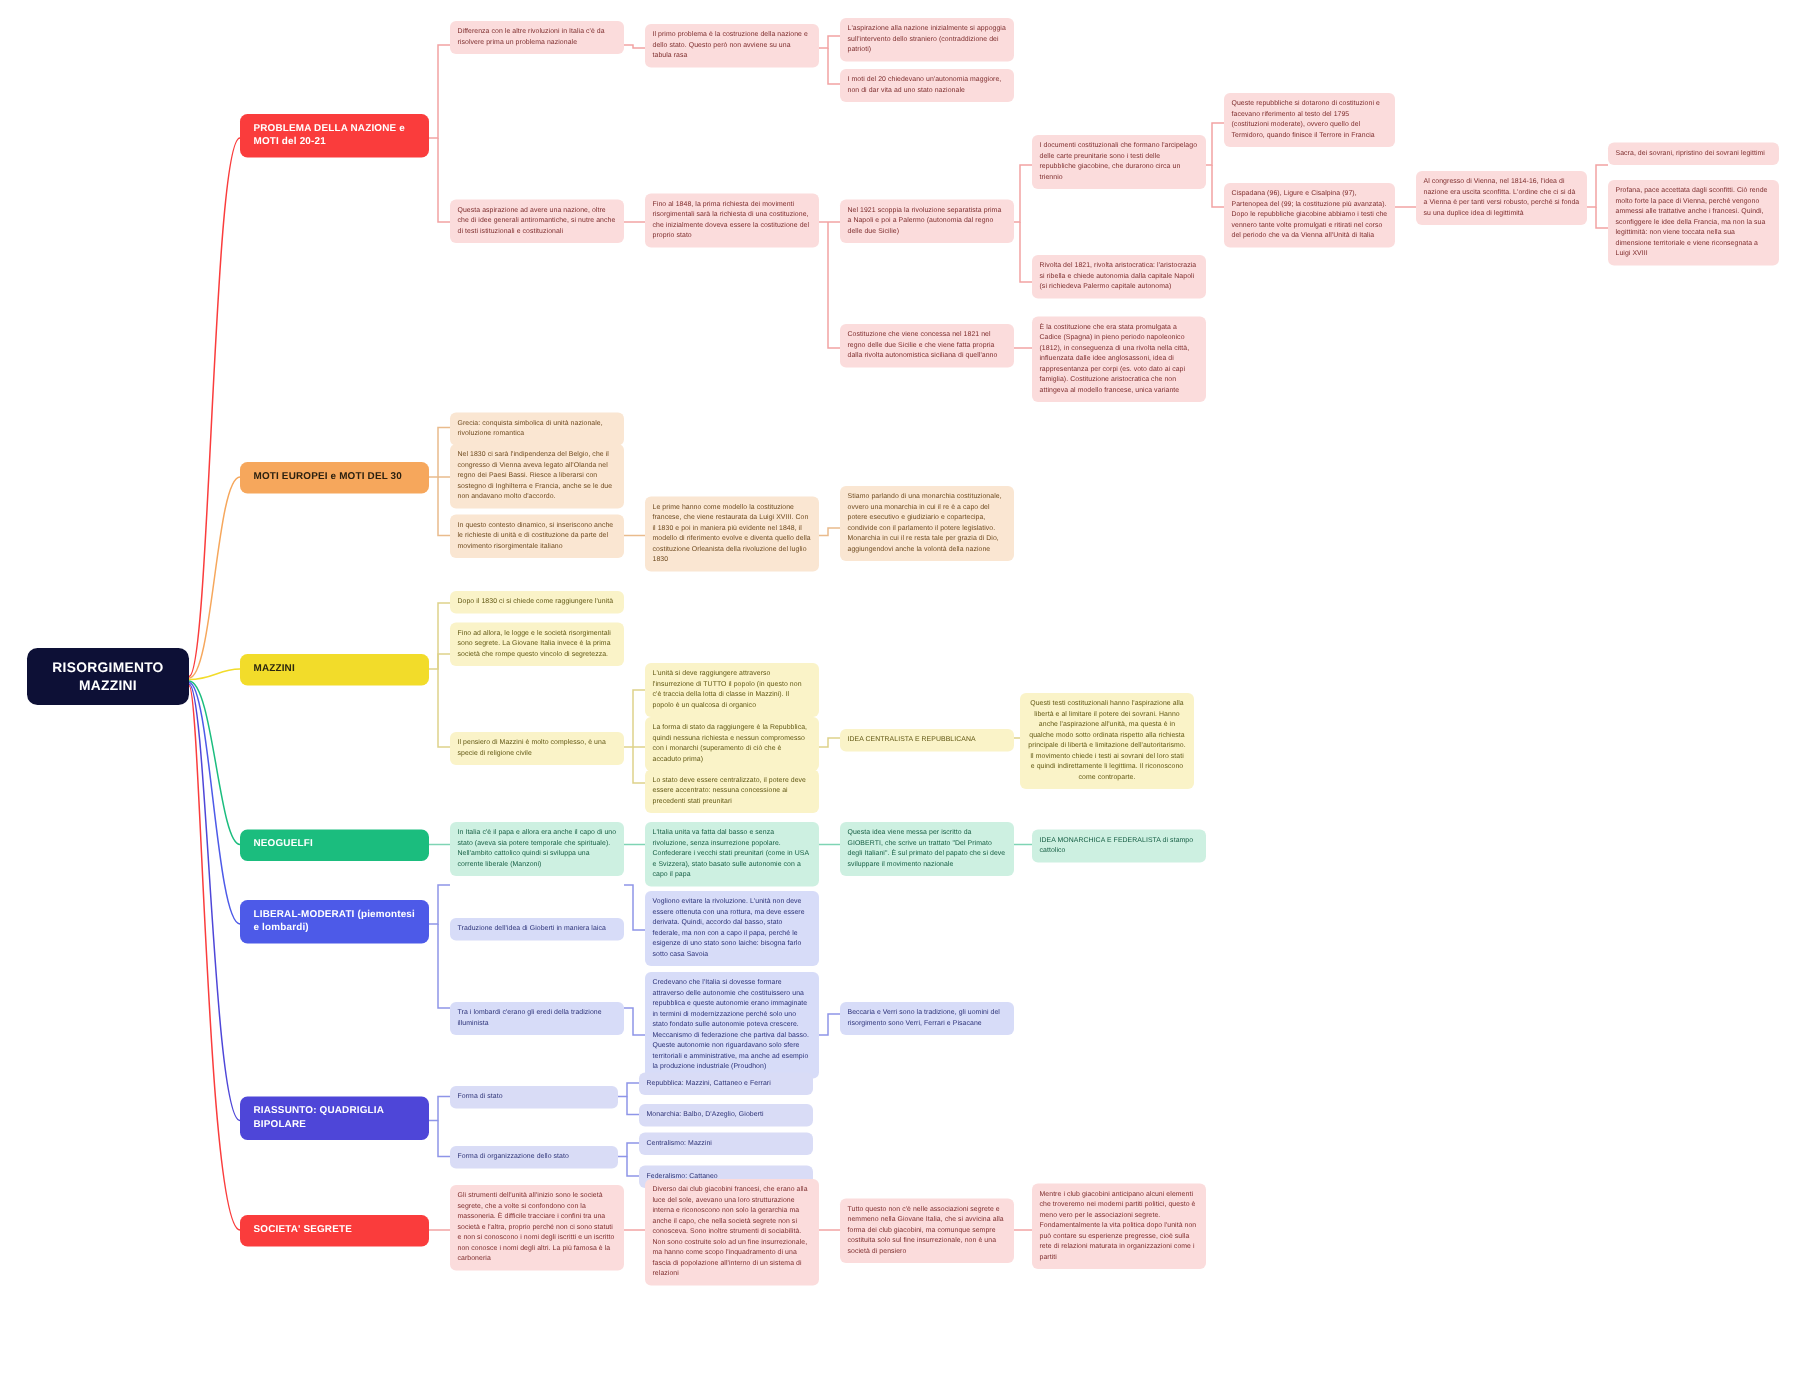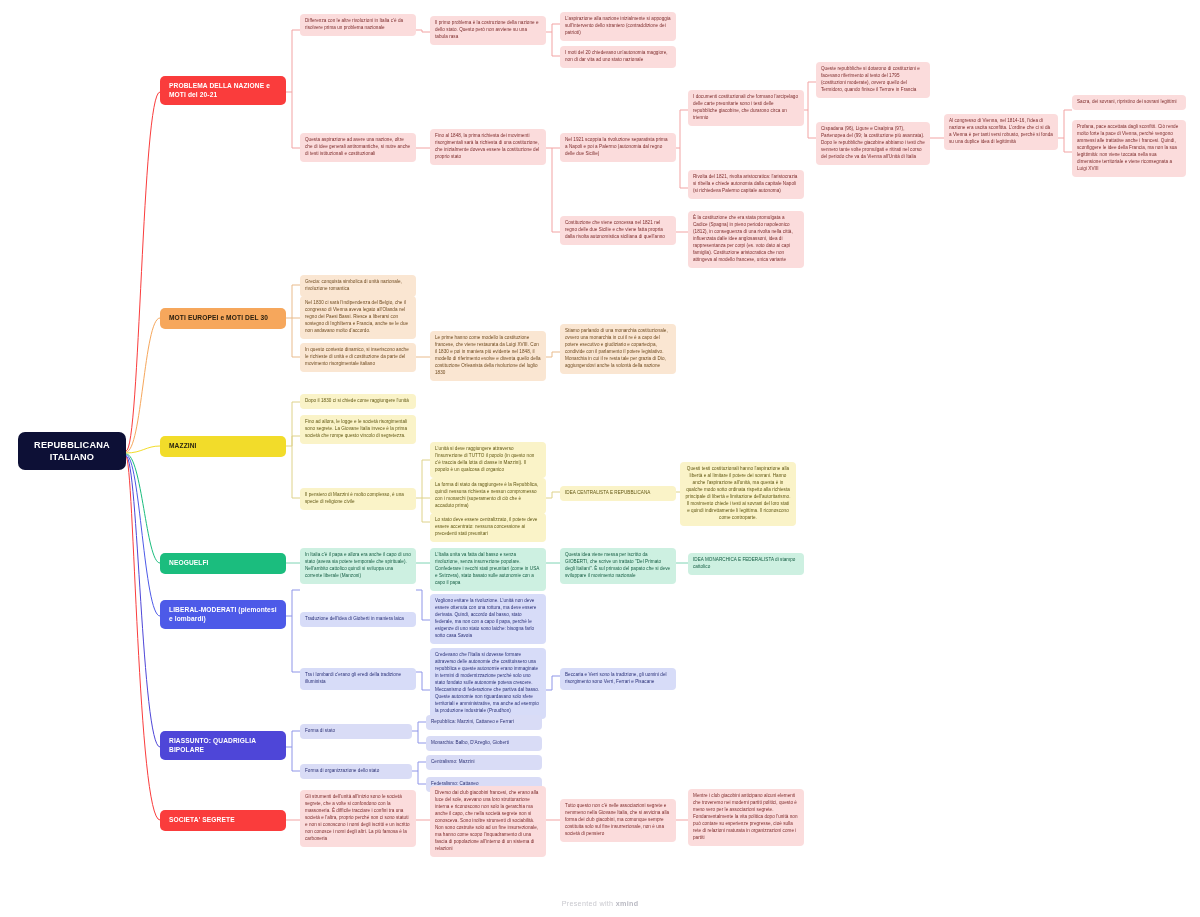--- a/index.html
+++ b/index.html
@@ -126,21 +126,21 @@
       <path d="M418 771 L418 784 L426 784" stroke="#8e95e8"></path>
 
       <path d="M286 820 L292 820 L292 820 L300 820" stroke="#f2a3a3"></path>
       <path d="M416 820 L422 820 L422 820 L430 820" stroke="#f2a3a3"></path>
       <path d="M546 820 L552 820 L552 820 L560 820" stroke="#f2a3a3"></path>
       <path d="M674 820 L680 820 L680 820 L688 820" stroke="#f2a3a3"></path>
     </g>
   </svg>
 
   <div class="node root">
-    <span>REPUBBLICANA ITALIANO</span>
+    <span>RISORGIMENTO MAZZINI</span>
   </div>
 
   <div class="node branch b-red" style="left:160px; top:76px;  width:126px;">
       <span>PROBLEMA DELLA NAZIONE e MOTI del 20-21</span>
     </div>
   <div class="node branch b-org" style="left:160px; top:308px; width:126px;">
       <span>MOTI EUROPEI e MOTI DEL 30</span>
     </div>
   <div class="node branch b-yel" style="left:160px; top:436px; width:126px;">
       <span>MAZZINI</span>
@@ -220,17 +220,14 @@
   <div class="node leaf p-ind" style="left:426px; top:715px; width:116px;"><span>Repubblica: Mazzini, Cattaneo e Ferrari</span></div>
   <div class="node leaf p-ind" style="left:426px; top:736px; width:116px;"><span>Monarchia: Balbo, D'Azeglio, Gioberti</span></div>
   <div class="node leaf p-ind" style="left:426px; top:755px; width:116px;"><span>Centralismo: Mazzini</span></div>
   <div class="node leaf p-ind" style="left:426px; top:777px; width:116px;"><span>Federalismo: Cattaneo</span></div>
 
   <div class="node leaf p-red" style="left:300px; top:790px; width:116px;"><span>Gli strumenti dell'unità all'inizio sono le società segrete, che a volte si confondono con la massoneria. È difficile tracciare i confini tra una società e l'altra, proprio perché non ci sono statuti e non si conoscono i nomi degli iscritti e un iscritto non conosce i nomi degli altri. La più famosa è la carboneria</span></div>
   <div class="node leaf p-red" style="left:430px; top:786px; width:116px;"><span>Diverso dai club giacobini francesi, che erano alla luce del sole, avevano una loro strutturazione interna e riconoscono non solo la gerarchia ma anche il capo, che nella società segrete non si conosceva. Sono inoltre strumenti di sociabilità. Non sono costruite solo ad un fine insurrezionale, ma hanno come scopo l'inquadramento di una fascia di popolazione all'interno di un sistema di relazioni</span></div>
   <div class="node leaf p-red" style="left:560px; top:799px; width:116px;"><span>Tutto questo non c'è nelle associazioni segrete e nemmeno nella Giovane Italia, che si avvicina alla forma dei club giacobini, ma comunque sempre costituita solo sul fine insurrezionale, non è una società di pensiero</span></div>
   <div class="node leaf p-red" style="left:688px; top:789px; width:116px;"><span>Mentre i club giacobini anticipano alcuni elementi che troveremo nei moderni partiti politici, questo è meno vero per le associazioni segrete. Fondamentalmente la vita politica dopo l'unità non può contare su esperienze pregresse, cioè sulla rete di relazioni maturata in organizzazioni come i partiti</span></div>
 
-  <div class="footer">
-    <span>Presented with </span><b>xmind</b>
-  </div>
 
 </div>
 
 </body></html>

